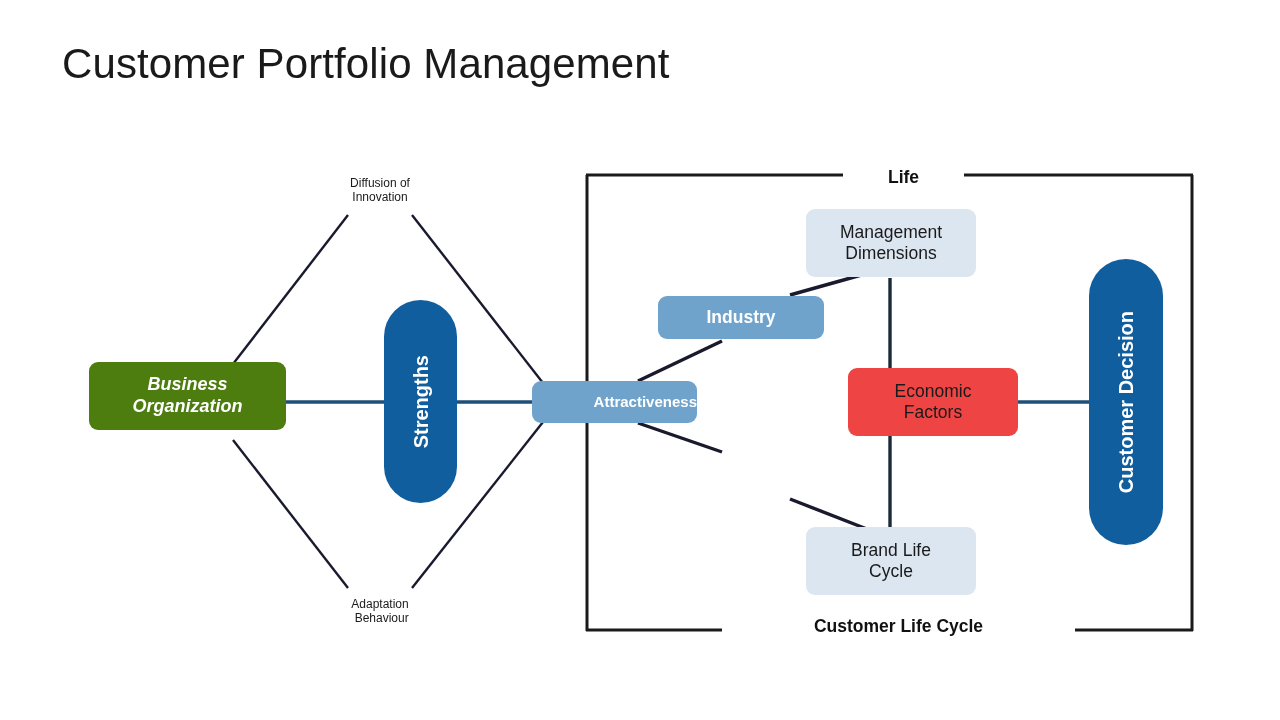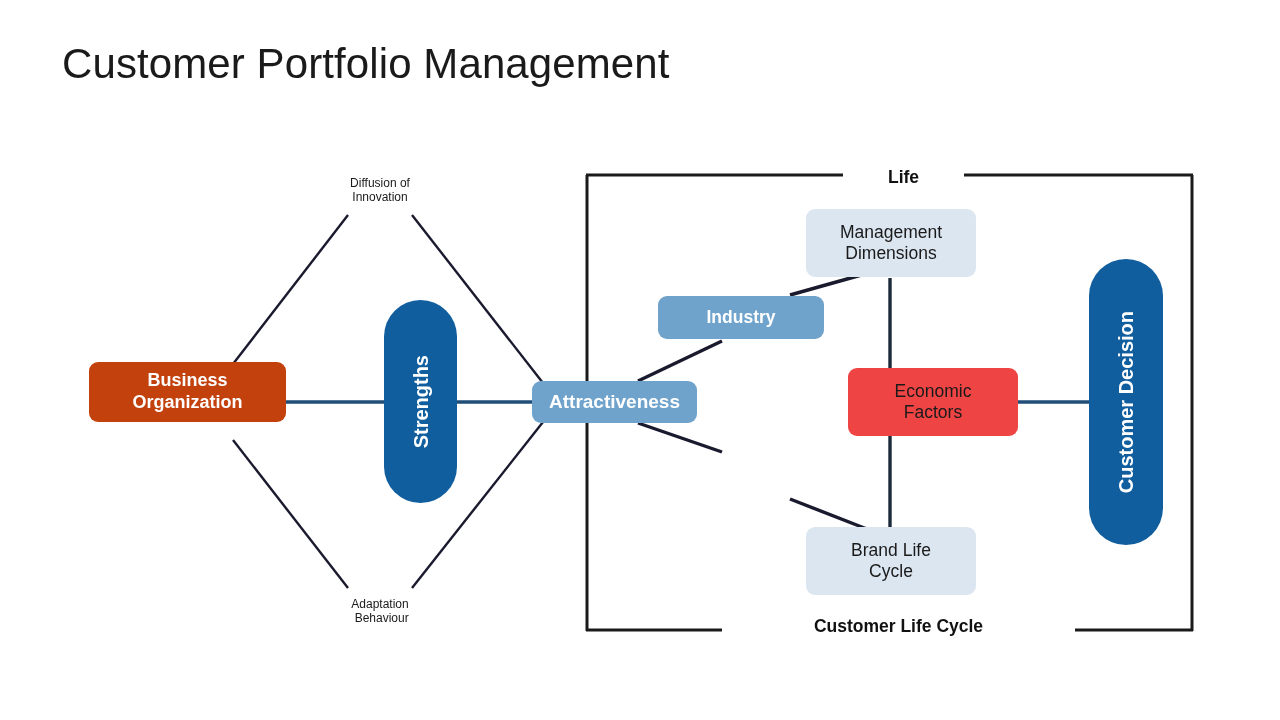--- a/index.html
+++ b/index.html
@@ -122,32 +122,32 @@
     <line x1="638" y1="423" x2="722" y2="452" stroke="#1A1A2E" stroke-width="3.4"></line>
     <line x1="790" y1="499" x2="872" y2="531" stroke="#1A1A2E" stroke-width="3.4"></line>
 
     <line x1="890" y1="278" x2="890" y2="371" stroke="#1A2A3A" stroke-width="3.4"></line>
     <line x1="890" y1="432" x2="890" y2="529" stroke="#1A2A3A" stroke-width="3.4"></line>
 
     <line x1="1018" y1="402" x2="1090" y2="402" stroke="#1F4E79" stroke-width="3.4"></line>
 
   </svg>
 
-  <div class="node-label node-box white-bold" style="left:89px; top:362px; width:197px; height:60px; background:#c2410c; font-size:18px;">
+  <div class="node-label node-box white-bold" style="left:89px; top:362px; width:197px; height:68px; background:#4d7c0f; font-size:18px;font-style:italic;">
     <div>
       <div>Business</div>
       <div>Organization</div>
     </div>
   </div>
 
   <div class="node-label node-pill white-bold" style="left:384px; top:300px; width:73px; height:203px; background:#115E9E; font-size:20px;">
     <span class="vert-text">Strengths</span>
   </div>
 
-  <div class="node-label node-box white-reg" style="left:532px; top:381px; width:165px; height:42px; background:#6FA3CC; font-size:19px;">
+  <div class="node-label node-box white-reg" style="left:532px; top:381px; width:165px; height:42px; background:#6FA3CC; font-size:15px;justify-content:flex-end;">
     <span>Attractiveness</span>
   </div>
 
   <div class="node-label node-box white-reg" style="left:658px; top:296px; width:166px; height:43px; background:#6FA3CC; font-size:17.5px;">
     <span>Industry</span>
   </div>
 
 
   <div class="node-label node-box dark-reg" style="left:806px; top:209px; width:170px; height:68px; background:#DCE6F1; font-size:17.5px;">
     <div>

